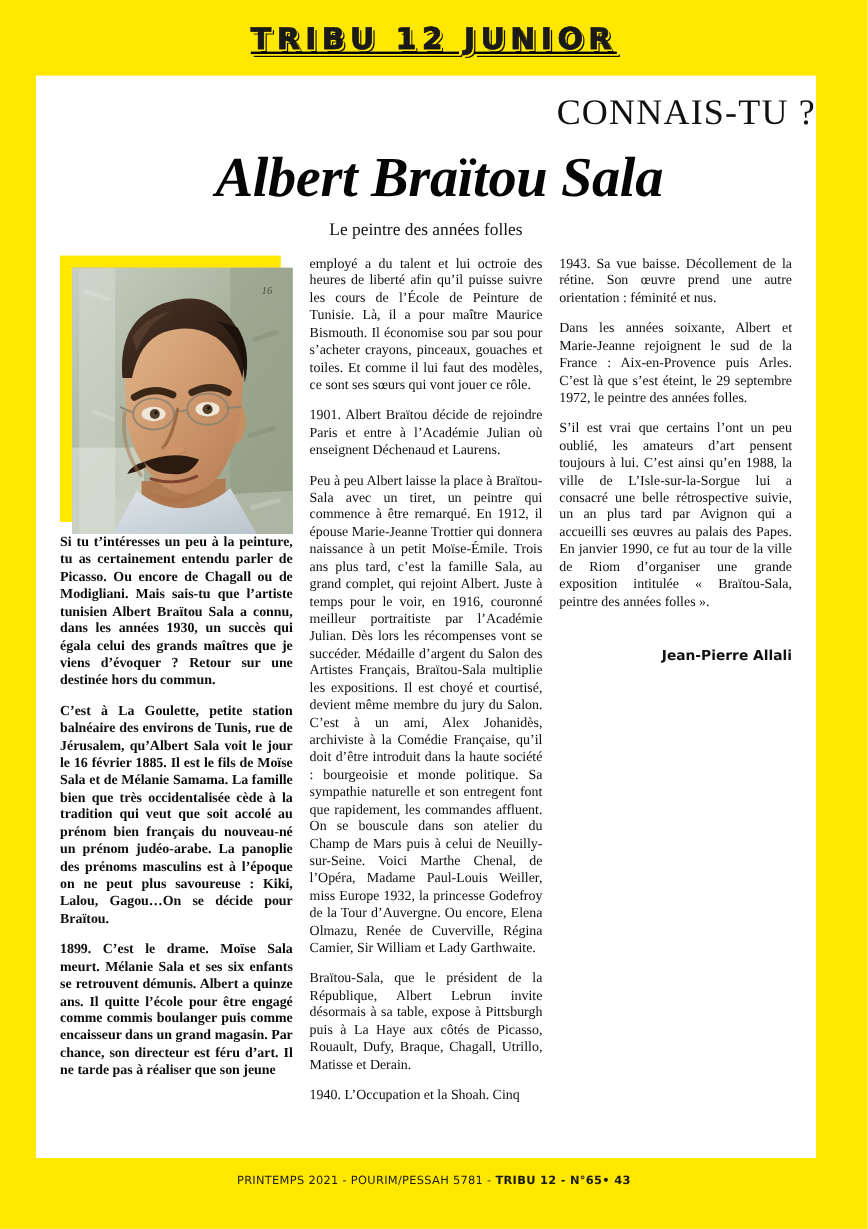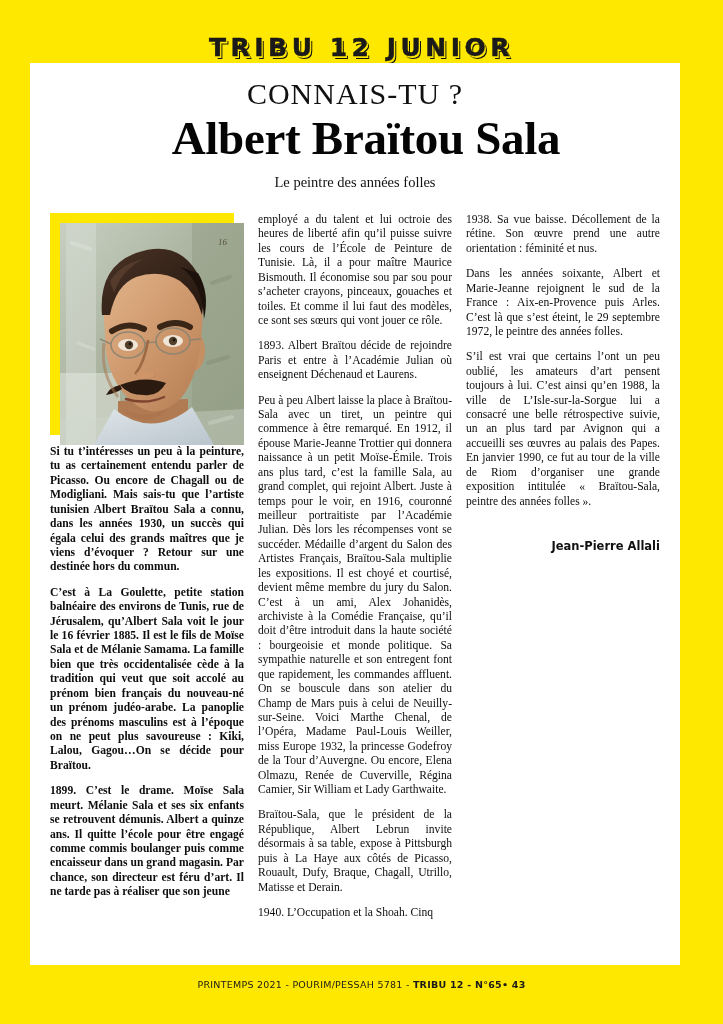--- a/index.html
+++ b/index.html
@@ -12,26 +12,27 @@
     background: #ffe800;
     font-family: "Liberation Serif", serif;
     overflow: hidden;
     position: relative;
   }
 
   
   .masthead {
     position: absolute;
     left: 0;
-    top: 16px;
+    top: 1px;
     width: 723px;
     height: 63px;
     display: flex;
     align-items: center;
     justify-content: center;
+    text-decoration: underline;
   }
   .masthead-title {
     font-family: "DejaVu Sans", sans-serif;
     font-weight: bold;
     font-size: 25px;
     letter-spacing: 4.5px;
     color: #1a1a1a;
     text-shadow: 1.5px 1.5px 0 #ffe800, 2.5px 2.5px 0 #111;
     -webkit-text-stroke: 0.4px #111;
     white-space: nowrap;
@@ -52,29 +53,31 @@
   .titleblock {
     padding-top: 14px;
     text-align: center;
   }
   .kicker {
     font-family: "Liberation Serif", serif;
     font-size: 30px;
     letter-spacing: 1px;
     color: #111;
     line-height: 1.1;
+    text-align: right;
   }
   .headline {
     font-family: "Liberation Serif", serif;
+    font-style: italic;
     font-weight: bold;
     font-size: 47px;
     letter-spacing: -0.3px;
     color: #050505;
     line-height: 1.12;
-    margin-top: 2px;
+    margin-top: 12px;
     padding-left: 22px;
   }
   .subhead {
     font-family: "Liberation Serif", serif;
     font-size: 14.5px;
     color: #111;
     margin-top: 9px;
   }
 
   
@@ -273,28 +276,28 @@
         </div>
       </div>
 
       <p>Si tu t’intéresses un peu à la peinture, tu as certainement entendu parler de Picasso. Ou encore de Chagall ou de Modigliani. Mais sais-tu que l’artiste tunisien Albert Braïtou Sala a connu, dans les années 1930, un succès qui égala celui des grands maîtres que je viens d’évoquer ? Retour sur une destinée hors du commun.</p>
       <p>C’est à La Goulette, petite station balnéaire des environs de Tunis, rue de Jérusalem, qu’Albert Sala voit le jour le 16 février 1885. Il est le fils de Moïse Sala et de Mélanie Samama. La famille bien que très occidentalisée cède à la tradition qui veut que soit accolé au prénom bien français du nouveau-né un prénom judéo-arabe. La panoplie des prénoms masculins est à l’époque on ne peut plus savoureuse : Kiki, Lalou, Gagou…On se décide pour Braïtou.</p>
       <p>1899. C’est le drame. Moïse Sala meurt. Mélanie Sala et ses six enfants se retrouvent démunis. Albert a quinze ans. Il quitte l’école pour être engagé comme commis boulanger puis comme encaisseur dans un grand magasin. Par chance, son directeur est féru d’art. Il ne tarde pas à réaliser que son jeune</p>
     </div>
 
     <div class="col">
       <p>employé a du talent et lui octroie des heures de liberté afin qu’il puisse suivre les cours de l’École de Peinture de Tunisie. Là, il a pour maître Maurice Bismouth. Il économise sou par sou pour s’acheter crayons, pinceaux, gouaches et toiles. Et comme il lui faut des modèles, ce sont ses sœurs qui vont jouer ce rôle.</p>
-      <p>1893. Albert Braïtou décide de rejoindre Paris et entre à l’Académie Julian où enseignent Déchenaud et Laurens.</p>
+      <p>1901. Albert Braïtou décide de rejoindre Paris et entre à l’Académie Julian où enseignent Déchenaud et Laurens.</p>
       <p>Peu à peu Albert laisse la place à Braïtou-Sala avec un tiret, un peintre qui commence à être remarqué. En 1912, il épouse Marie-Jeanne Trottier qui donnera naissance à un petit Moïse-Émile. Trois ans plus tard, c’est la famille Sala, au grand complet, qui rejoint Albert. Juste à temps pour le voir, en 1916, couronné meilleur portraitiste par l’Académie Julian. Dès lors les récompenses vont se succéder. Médaille d’argent du Salon des Artistes Français, Braïtou-Sala multiplie les expositions. Il est choyé et courtisé, devient même membre du jury du Salon. C’est à un ami, Alex Johanidès, archiviste à la Comédie Française, qu’il doit d’être introduit dans la haute société : bourgeoisie et monde politique. Sa sympathie naturelle et son entregent font que rapidement, les commandes affluent. On se bouscule dans son atelier du Champ de Mars puis à celui de Neuilly-sur-Seine. Voici Marthe Chenal, de l’Opéra, Madame Paul-Louis Weiller, miss Europe 1932, la princesse Godefroy de la Tour d’Auvergne. Ou encore, Elena Olmazu, Renée de Cuverville, Régina Camier, Sir William et Lady Garthwaite.</p>
       <p>Braïtou-Sala, que le président de la République, Albert Lebrun invite désormais à sa table, expose à Pittsburgh puis à La Haye aux côtés de Picasso, Rouault, Dufy, Braque, Chagall, Utrillo, Matisse et Derain.</p>
       <p>1940. L’Occupation et la Shoah. Cinq</p>
     </div>
 
     <div class="col">
-      <p>1938. Sa vue baisse. Décollement de la rétine. Son œuvre prend une autre orientation : féminité et nus.</p>
+      <p>1943. Sa vue baisse. Décollement de la rétine. Son œuvre prend une autre orientation : féminité et nus.</p>
       <p>Dans les années soixante, Albert et Marie-Jeanne rejoignent le sud de la France : Aix-en-Provence puis Arles. C’est là que s’est éteint, le 29 septembre 1972, le peintre des années folles.</p>
       <p>S’il est vrai que certains l’ont un peu oublié, les amateurs d’art pensent toujours à lui. C’est ainsi qu’en 1988, la ville de L’Isle-sur-la-Sorgue lui a consacré une belle rétrospective suivie, un an plus tard par Avignon qui a accueilli ses œuvres au palais des Papes. En janvier 1990, ce fut au tour de la ville de Riom d’organiser une grande exposition intitulée « Braïtou-Sala, peintre des années folles ».</p>
       <div class="byline">Jean-Pierre Allali</div>
     </div>
 
   </div>
 </div>
 
 <div class="footer">
   <div class="footer-inner">

